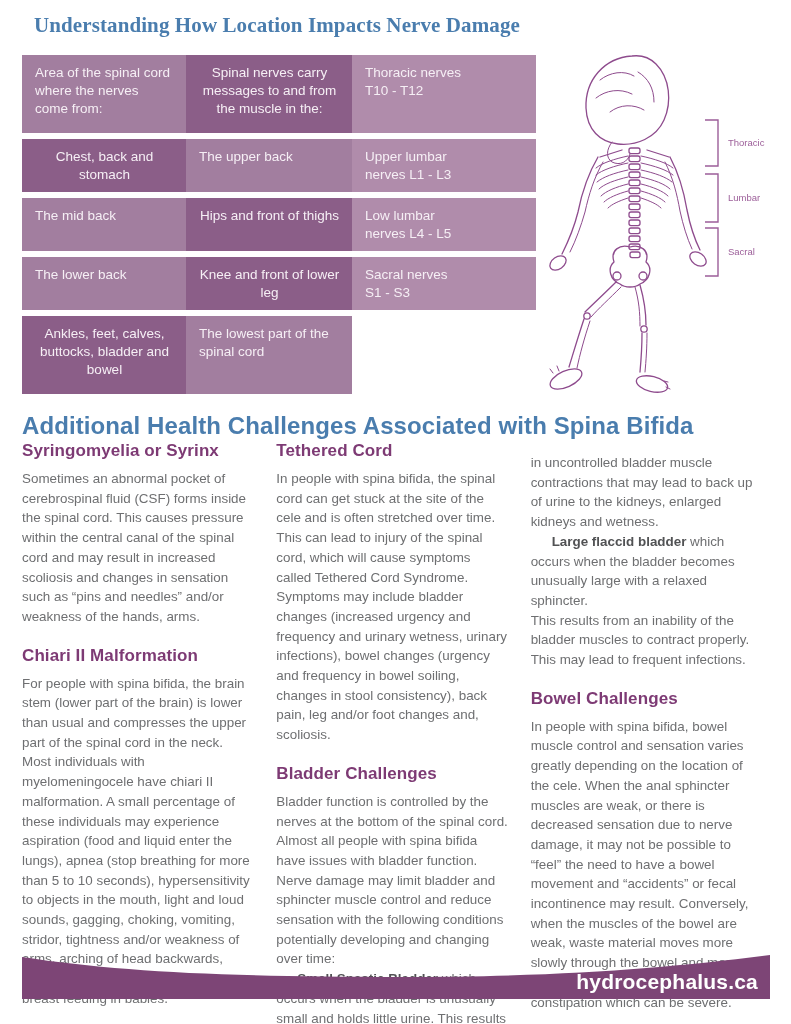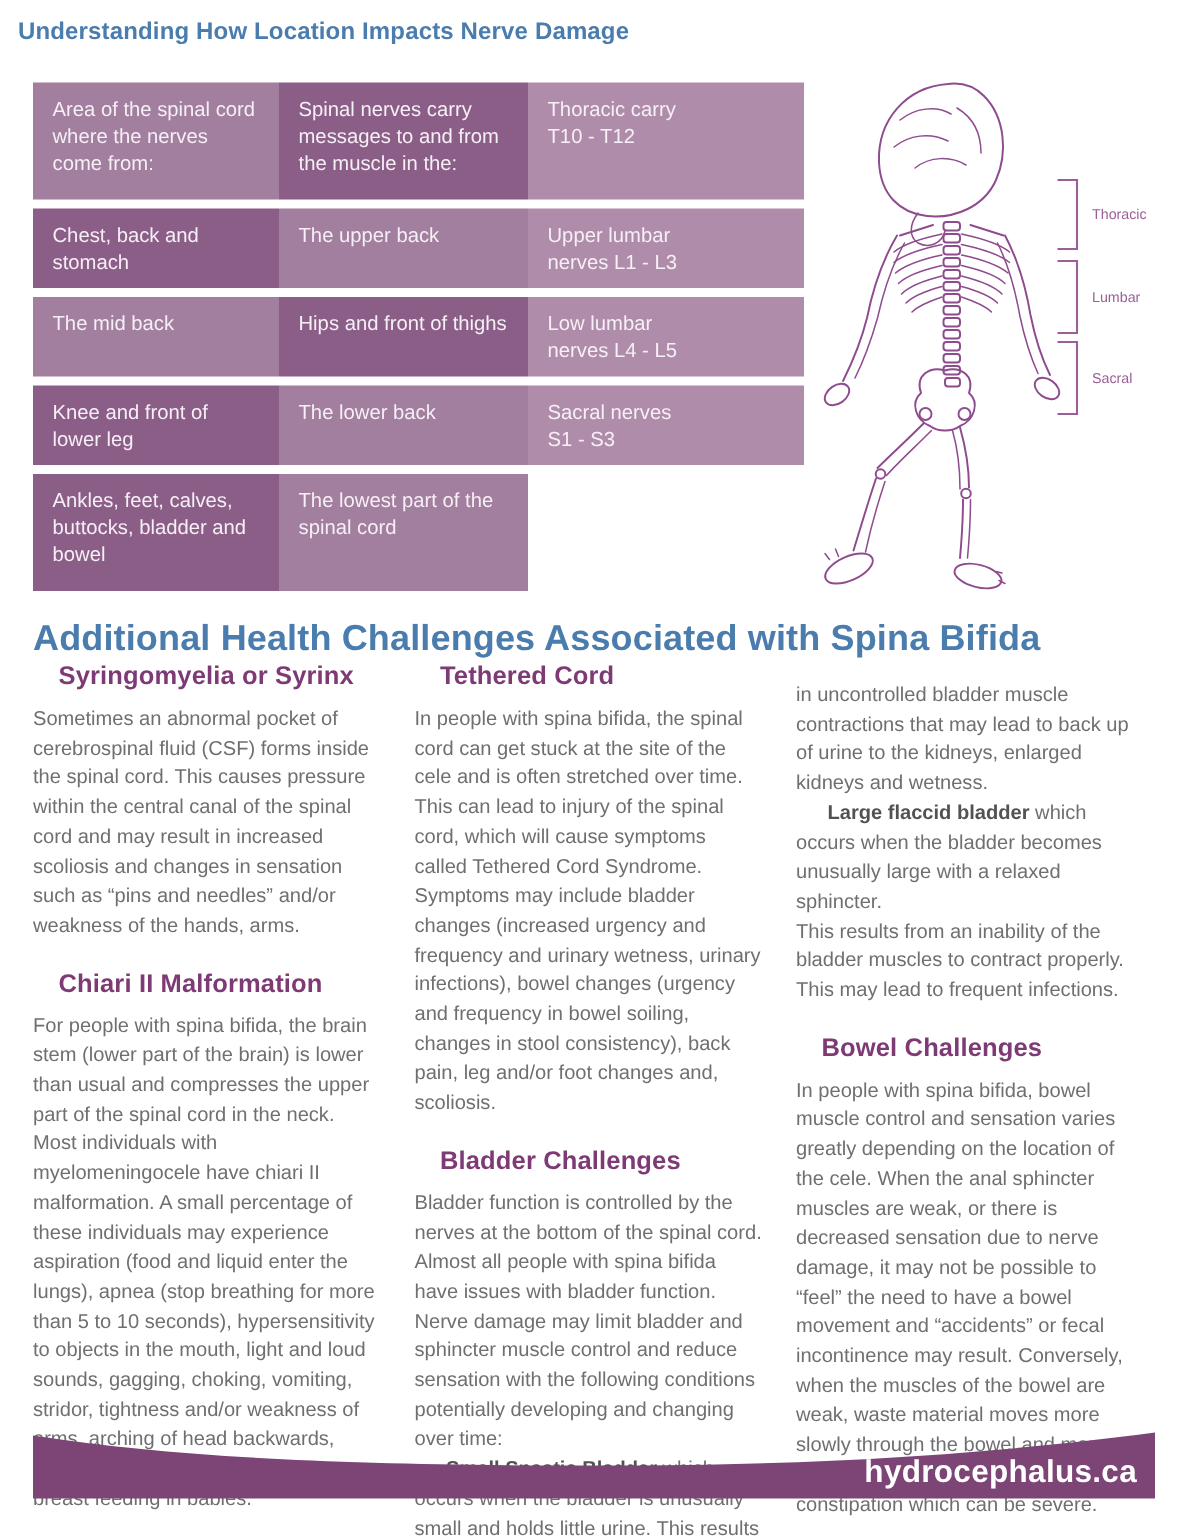--- a/index.html
+++ b/index.html
@@ -13,72 +13,72 @@
     --table-text:#f6eff5;
     --illustration-purple:#8e4b8d;
     --illustration-label:#9c5e99;
     --footer-purple:#7d4576;
   }
   *{margin:0;padding:0;box-sizing:border-box;}
   html,body{background:#ffffff;}
   body{font-family:"Liberation Sans", sans-serif;}
   .page{position:relative;width:791px;height:1024px;background:#ffffff;overflow:hidden;}
 
-  .main-title{position:absolute;left:12px;top:13px;font-size:16px;font-weight:bold;color:var(--title-blue);letter-spacing:.1px;}
+  .main-title{position:absolute;left:34px;top:13px;font-size:21px;font-weight:bold;color:var(--title-blue);letter-spacing:.1px;font-family:Liberation Serif, serif;}
 
   .nerve-table{position:absolute;left:22px;top:55px;width:514px;display:grid;
     grid-template-columns:164px 166px 184px;
     grid-template-rows:78px 53px 53px 53px 78px;row-gap:6px;}
   .cell{padding:9px 12px 8px 13px;font-size:13.5px;line-height:1.33;color:var(--table-text);white-space:pre-line;}
   .c1{background:var(--table-col1);}
   .c2{background:var(--table-col2);}
-  .c3{background:var(--table-col3);}
+  .c3{background:var(--table-col3);text-align:center;}
 
   .figure{position:absolute;left:540px;top:50px;width:245px;height:356px;}
   .figure svg{display:block;}
   .figure text{font-family:"Liberation Sans", sans-serif;font-size:9.5px;fill:var(--illustration-label);}
 
   .section-title{position:absolute;left:22px;top:412px;font-size:24px;font-weight:bold;color:var(--title-blue);letter-spacing:.1px;}
 
   .columns{position:absolute;left:22px;top:441px;width:741px;display:flex;gap:22px;}
   .col{width:233px;}
-  .col h3{font-size:17px;font-weight:bold;color:var(--heading-purple);margin:0 0 8px 17px;letter-spacing:.1px;}
+  .col h3{font-size:17px;font-weight:bold;color:var(--heading-purple);margin:0 0 8px 0;letter-spacing:.1px;}
   .col .sub-gap{margin-top:19px;}
   .col p{font-size:13.4px;line-height:1.47;color:var(--body-gray);white-space:pre-line;margin:0 0 4px 0;}
   .col p strong{color:var(--bold-gray);font-weight:bold;margin-left:21px;}
   .continuation{padding-top:12px;}
 
   .footer-wave{position:absolute;left:0;top:948px;width:791px;height:62px;}
   .footer-label{position:absolute;right:33px;top:970px;font-size:21px;font-weight:bold;color:#ffffff;letter-spacing:.2px;}
 </style>
 </head>
 <body>
 
 <div class="page">
 
   <h1 class="main-title">Understanding How Location Impacts Nerve Damage</h1>
 
   <div class="nerve-table">
     <div class="cell c2">Area of the spinal cord where the nerves come from:</div>
     <div class="cell c3">Spinal nerves carry messages to and from the muscle in the:</div>
 
-    <div class="cell c1">Thoracic carry
+    <div class="cell c1">Thoracic nerves
 T10 - T12</div>
     <div class="cell c3">Chest, back and stomach</div>
     <div class="cell c2">The upper back</div>
 
     <div class="cell c1">Upper lumbar
 nerves L1 - L3</div>
     <div class="cell c2">The mid back</div>
     <div class="cell c3">Hips and front of thighs</div>
 
     <div class="cell c1">Low lumbar
 nerves L4 - L5</div>
+    <div class="cell c2">The lower back</div>
     <div class="cell c3">Knee and front of lower leg</div>
-    <div class="cell c2">The lower back</div>
 
     <div class="cell c1">Sacral nerves
 S1 - S3</div>
     <div class="cell c3">Ankles, feet, calves, buttocks, bladder and bowel</div>
     <div class="cell c2">The lowest part of the spinal cord</div>
   </div>
 
   <div class="figure">
     <svg width="245" height="356" viewBox="0 0 245 356">
       <g stroke="#8e4b8d" fill="none" stroke-width="1.3" stroke-linecap="round" stroke-linejoin="round">

